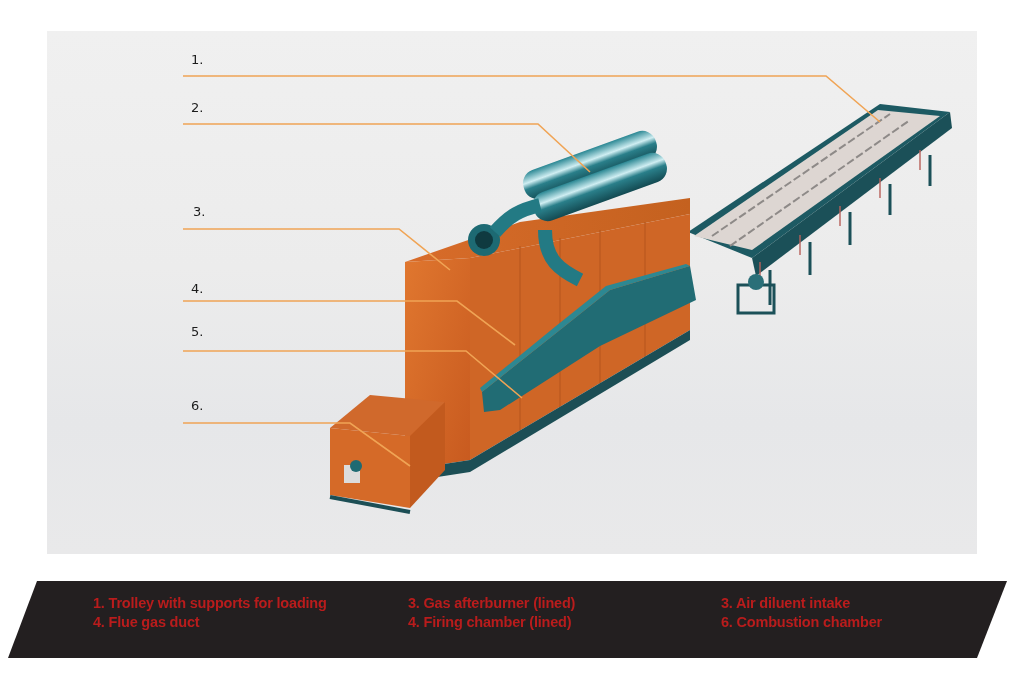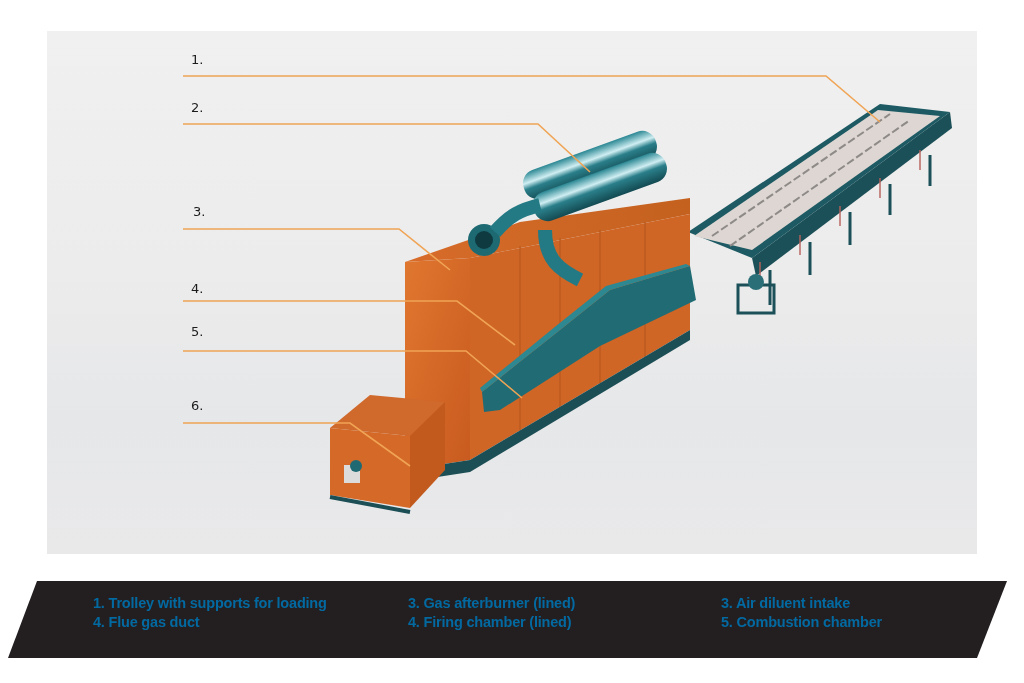--- a/index.html
+++ b/index.html
@@ -2,21 +2,21 @@
 <html><head>
 <meta charset="utf-8">
 <style>
   html,body{margin:0;padding:0;background:#ffffff;}
   body{width:1024px;height:683px;position:relative;overflow:hidden;font-family:"Liberation Sans",sans-serif;}
   .panel{position:absolute;left:47px;top:31px;width:930px;height:523px;
     background:linear-gradient(180deg,#f0f0f0 0%,#ececec 45%,#e6e7e9 75%,#e9e9ea 100%);}
   svg.scene{position:absolute;left:0;top:0;}
   .num{position:absolute;font-family:"DejaVu Sans",sans-serif;font-size:13px;color:#1c1c1c;}
   .banner{position:absolute;left:0;top:578px;width:1024px;height:84px;}
-  .legend-item{position:absolute;color:#0369a1;font-family:"Liberation Sans",sans-serif;font-weight:bold;font-size:14.5px;letter-spacing:-0.2px;white-space:nowrap;}
+  .legend-item{position:absolute;color:#b91c1c;font-family:"Liberation Sans",sans-serif;font-weight:bold;font-size:14.5px;letter-spacing:-0.2px;white-space:nowrap;}
 </style>
 </head>
 <body>
 
 <div class="panel"></div>
 
 <svg class="scene" width="1024" height="683" viewBox="0 0 1024 683">
   <defs>
     <linearGradient id="orangeFront" x1="0" y1="0" x2="1" y2="1">
       <stop offset="0" stop-color="#e0772f"></stop>
@@ -119,13 +119,13 @@
 
 <svg class="banner" width="1024" height="84" viewBox="0 0 1024 84">
   <polygon points="37,3 1007,3 977,80 8,80" fill="#231f20"></polygon>
 </svg>
 
 <div class="legend-item" style="left:93px;top:595px;">1. Trolley with supports for loading</div>
 <div class="legend-item" style="left:93px;top:614px;">4. Flue gas duct</div>
 <div class="legend-item" style="left:408px;top:595px;text-align:center;">3. Gas afterburner (lined)</div>
 <div class="legend-item" style="left:408px;top:614px;">4. Firing chamber (lined)</div>
 <div class="legend-item" style="left:721px;top:595px;">3. Air diluent intake</div>
-<div class="legend-item" style="left:721px;top:614px;">5. Combustion chamber</div>
+<div class="legend-item" style="left:721px;top:614px;">6. Combustion chamber</div>
 
 </body></html>

